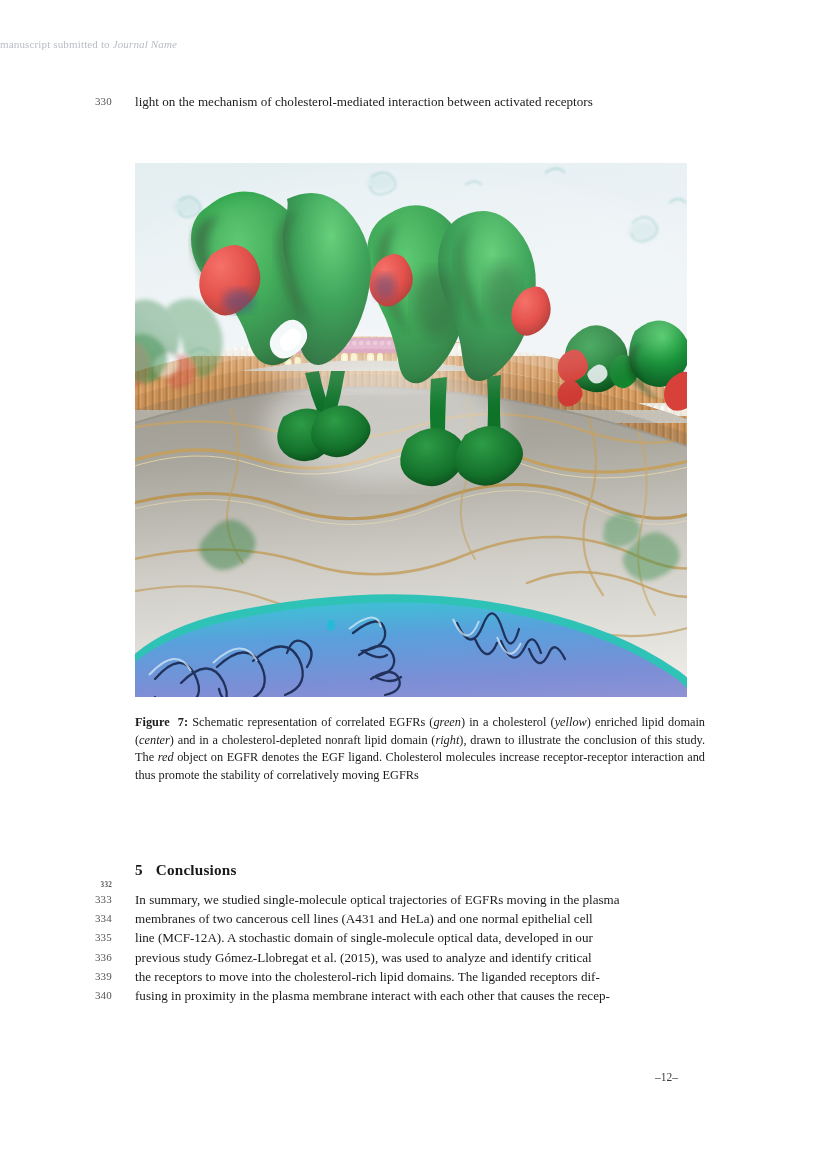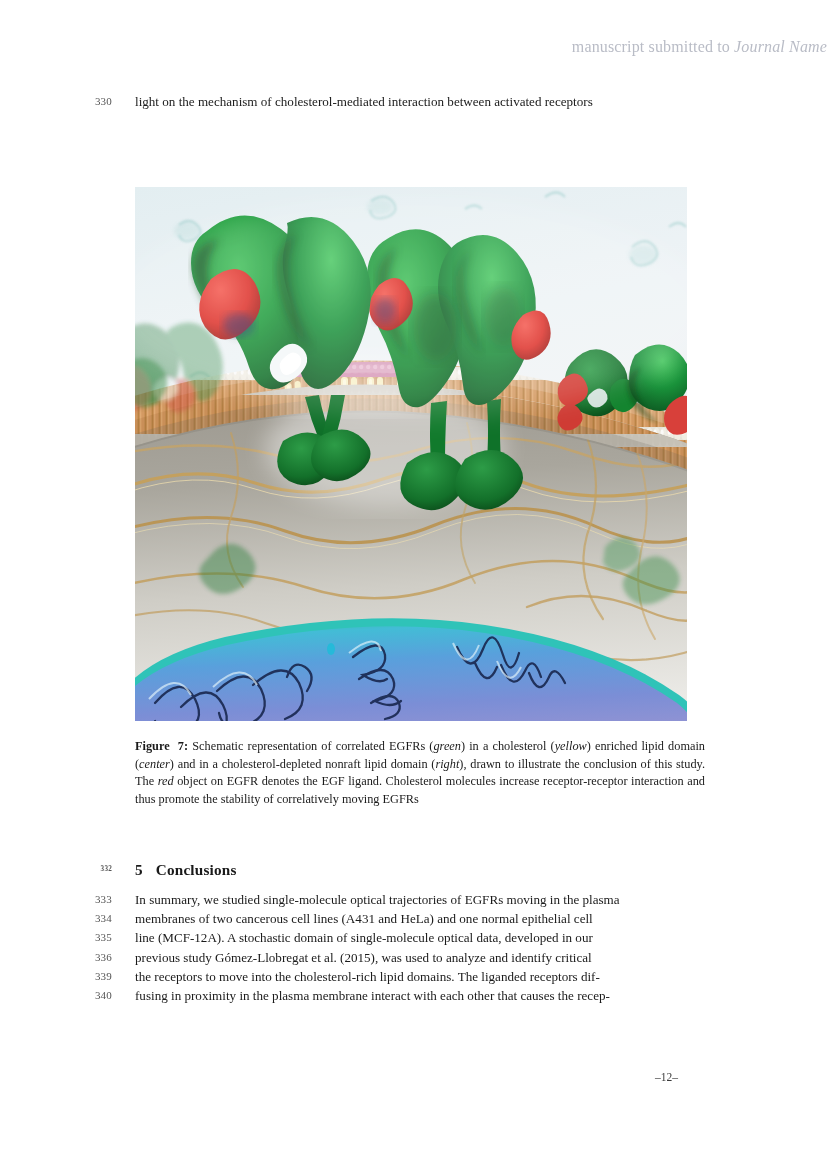--- a/index.html
+++ b/index.html
@@ -13,22 +13,22 @@
     position: relative;
     overflow: hidden;
   }
 
   
   .page-header {
     position: absolute;
     top: 38px;
     left: 0;
     width: 827px;
-    text-align: right;
-    font-size: 16px;
+    text-align: left;
+    font-size: 11px;
     color: #b9bcc6;
     letter-spacing: 0.15px;
   }
   .page-header .jn { font-style: italic; }
 
   .para {
     position: relative;
     font-size: 13.1px;
     line-height: 19.2px;
     text-align: justify;
@@ -43,21 +43,21 @@
     font-size: 11px;
     color: #555;
     letter-spacing: 0.2px;
   }
   .line { position: relative; white-space: nowrap; }
 
   
   #top-para { position: absolute; top: 92px; left: 135px; width: 552px; }
 
   
-  #figure-block { position: absolute; left: 135px; top: 163px; width: 565px; margin-top: 24px; }
+  #figure-block { position: absolute; left: 135px; top: 163px; width: 565px; }
   .fig-img {
     width: 552px;
     height: 534px;
     display: block;
     background: #eef3f5;
   }
 
   .fig-caption {
     margin-top: 17px;
     width: 570px;
@@ -76,21 +76,21 @@
     top: 861px;
     width: 552px;
     font-size: 15.2px;
     font-weight: bold;
     letter-spacing: 0.2px;
   }
   #sec-heading .num { margin-right: 13px; }
   #sec-heading .ln {
     position: absolute;
     left: -47px;
-    top: 4px;
+    top: 20px;
     width: 24px;
     text-align: right;
     font-size: 7.2px;
     font-weight: bold;
     color: #555;
   }
 
   
   #concl-para { position: absolute; left: 135px; top: 890px; width: 562px; }
   #concl-para .line { font-size: 13.1px; }

